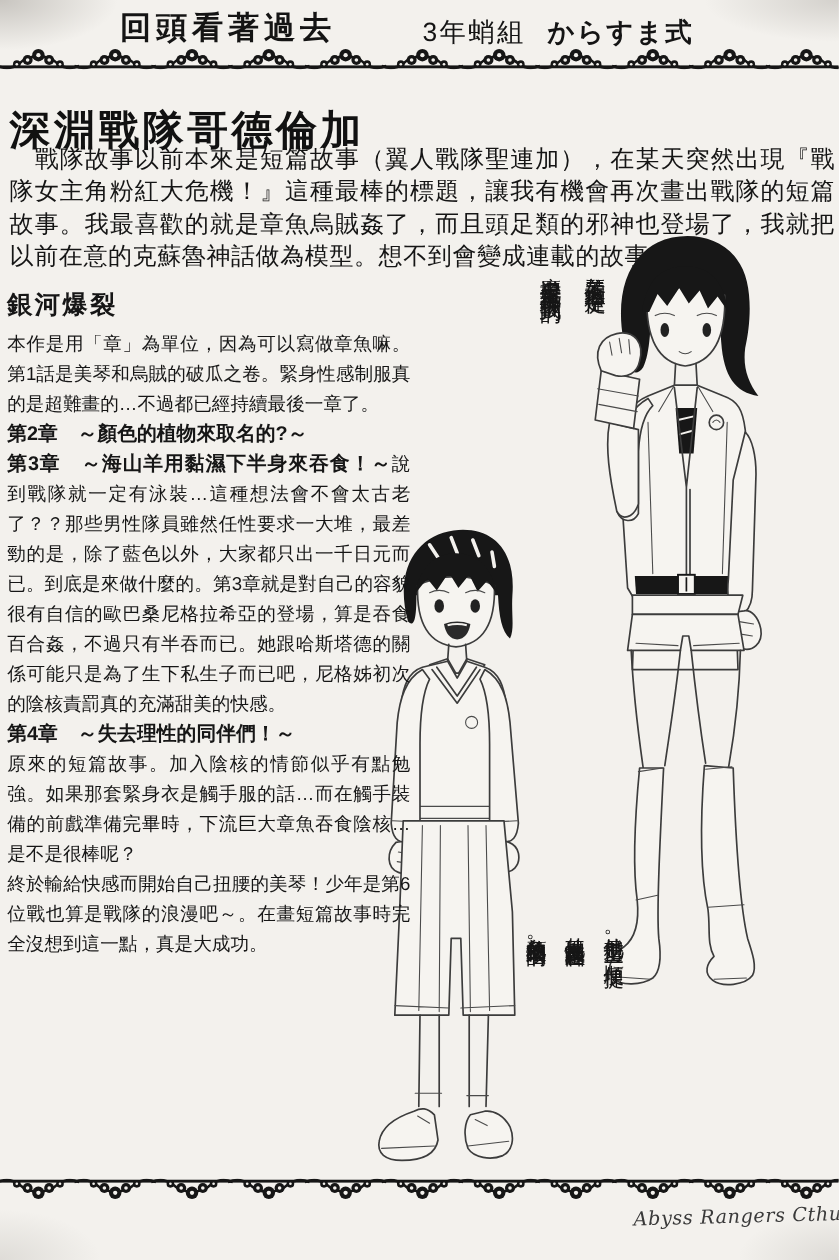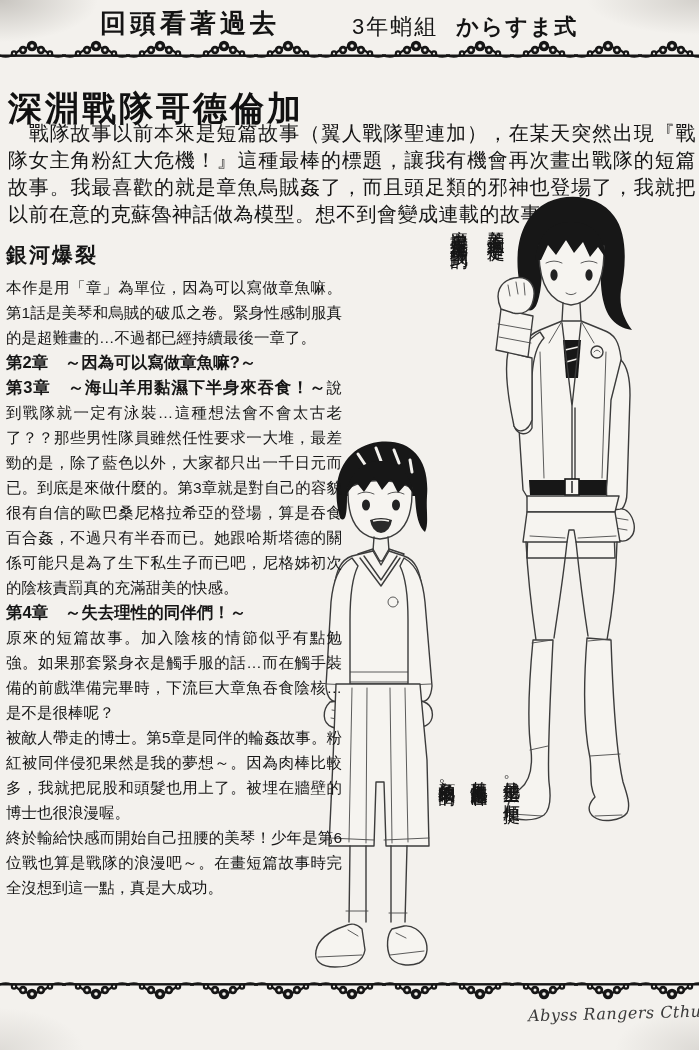--- a/index.html
+++ b/index.html
@@ -200,24 +200,24 @@
     <path class="fillp" d="M45,496 C30,501 18,509 16,521 C14,531 21,537 35,537 C51,537 63,532 65,520 L62,499 C56,493 51,493 45,496 Z"></path>
     <path class="thin" d="M18,527 L62,525 M48,500 L58,506"></path>
     <path class="fillp" d="M92,499 C87,505 86,517 90,527 C95,535 109,537 119,533 C127,529 129,519 125,509 C120,500 112,495 104,496 Z"></path>
     <path class="thin" d="M90,525 L124,521 M96,503 L106,508"></path>
   </svg>
 </div>
 
 <div class="abs col">
   <p class="sec-head">銀河爆裂</p>
   <p><span>本作是用「章」為單位，因為可以寫做章魚嘛。第1話是美琴和烏賊的破瓜之卷。緊身性感制服真的是超難畫的…不過都已經持續最後一章了。</span></p>
-  <p><span class="ch-head">第2章　～因為可以寫做章魚嘛?～</span></p>
+  <p><span class="ch-head">第2章　～顏色的植物來取名的?～</span></p>
   <p><span class="ch-head inline">第3章　～海山羊用黏濕下半身來吞食！～</span><span>說到戰隊就一定有泳裝…這種想法會不會太古老了？？那些男性隊員雖然任性要求一大堆，最差勁的是，除了藍色以外，大家都只出一千日元而已。到底是來做什麼的。第3章就是對自己的容貌很有自信的歐巴桑尼格拉希亞的登場，算是吞食百合姦，不過只有半吞而已。她跟哈斯塔德的關係可能只是為了生下私生子而已吧，尼格姊初次的陰核責罰真的充滿甜美的快感。</span></p>
   <p><span class="ch-head">第4章　～失去理性的同伴們！～</span><span>原來的短篇故事。加入陰核的情節似乎有點勉強。如果那套緊身衣是觸手服的話…而在觸手裝備的前戲準備完畢時，下流巨大章魚吞食陰核…是不是很棒呢？</span></p>
-  <p><span>被敵人帶走的博士。第5章是同伴的輪姦故事。粉紅被同伴侵犯果然是我的夢想～。因為肉棒比較多，我就把屁股和頭髮也用上了。被埋在牆壁的博士也很浪漫喔。</span></p>
+  <p></p>
   <p><span>終於輸給快感而開始自己扭腰的美琴！少年是第6位戰也算是戰隊的浪漫吧～。在畫短篇故事時完全沒想到這一點，真是大成功。</span></p>
 </div>
 
 <div class="abs vnote note-mikoto">
   <div>美琴這個名字是從</div>
   <div>魔導書尼克羅美可中找到的。</div>
 </div>
 <div class="abs vnote note-doctor">
   <div>他就是博士。順便一提</div>
   <div>其他男性隊員是由各種</div>

